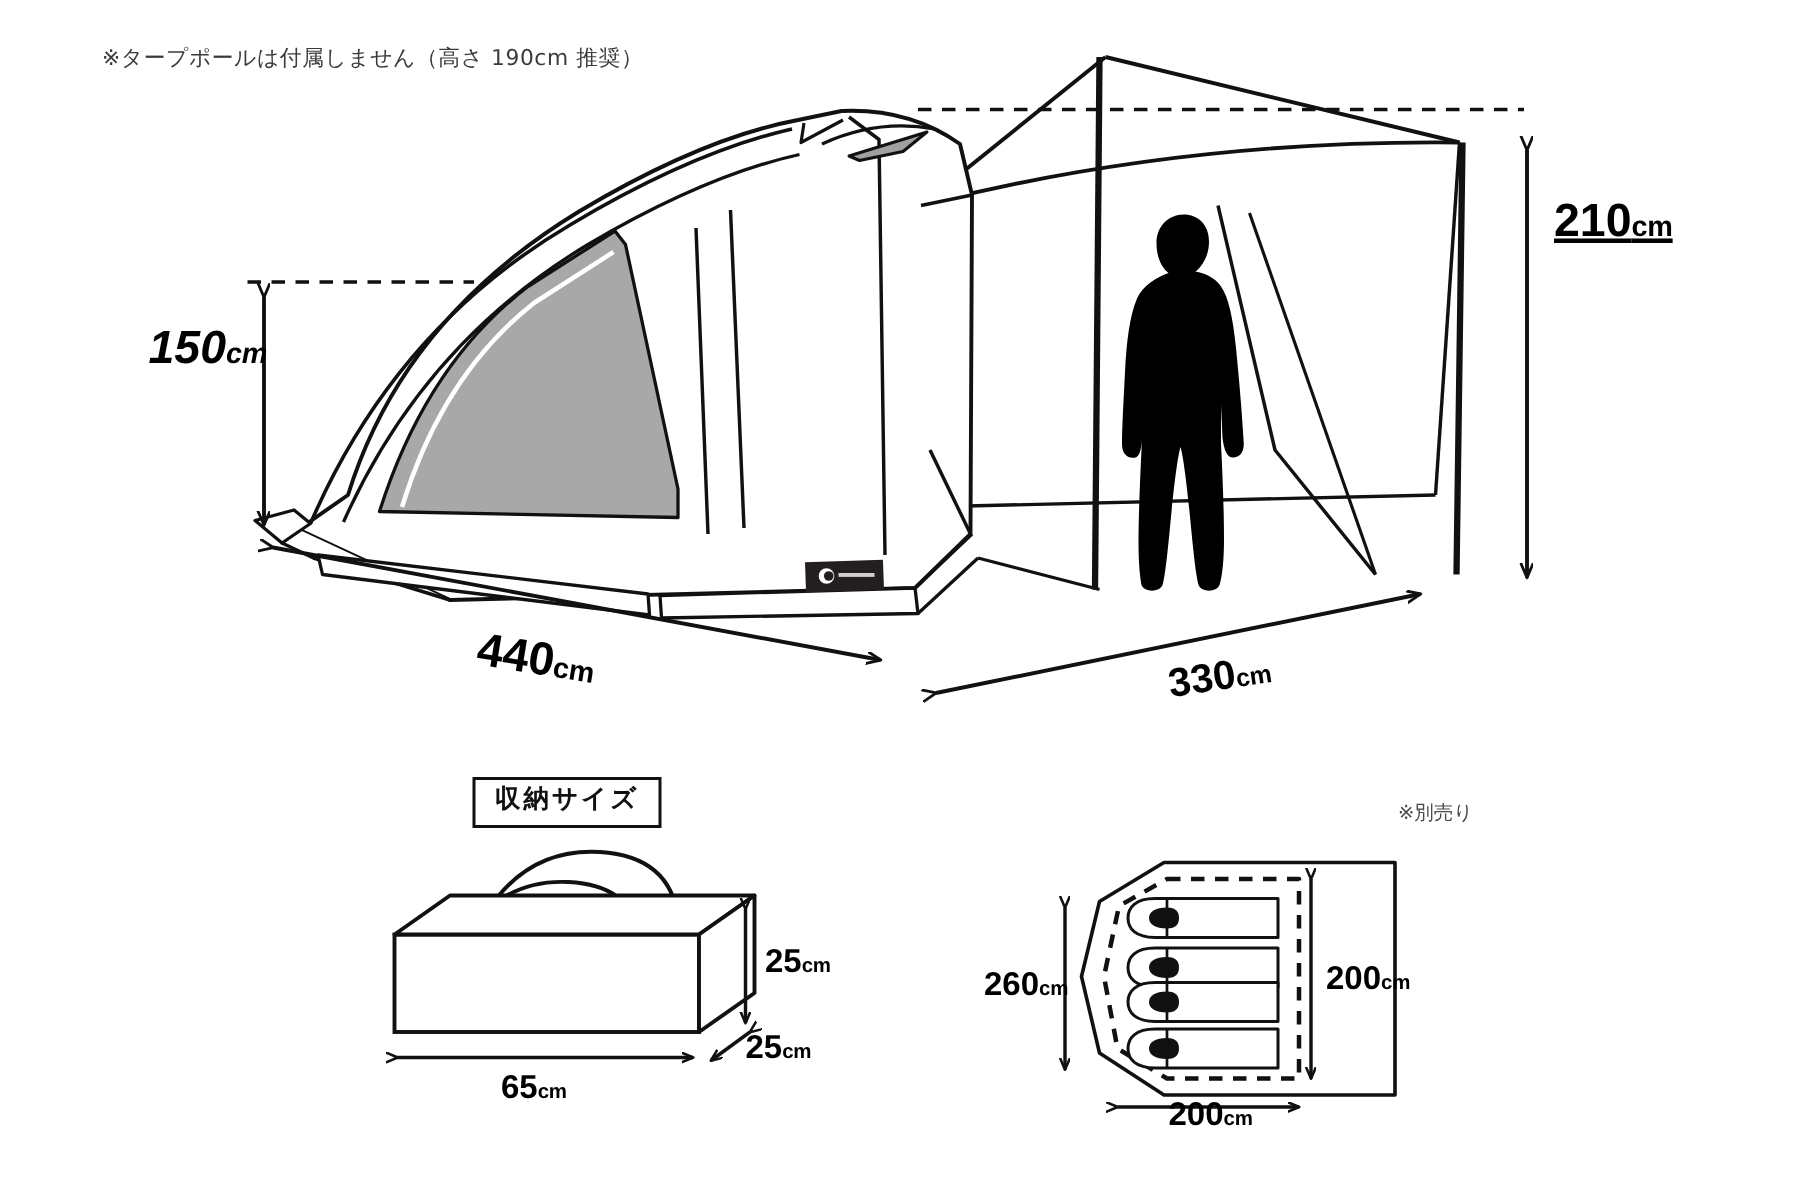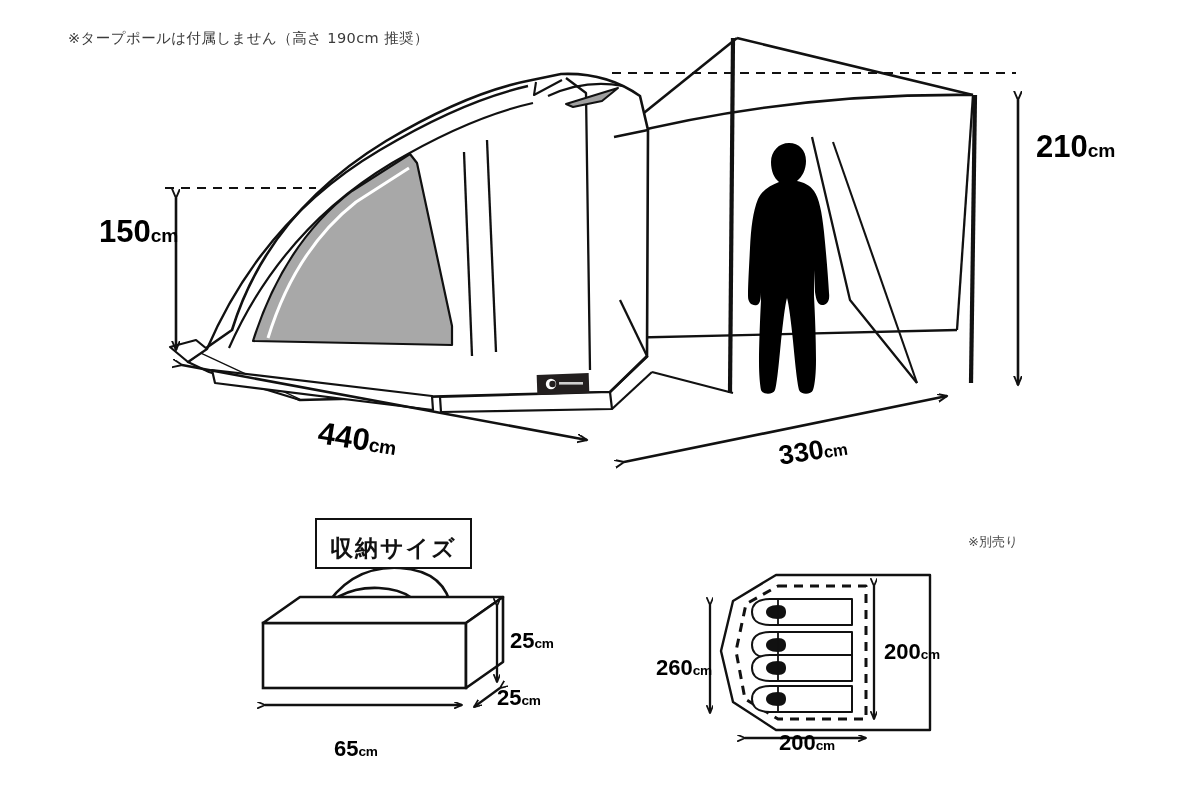--- a/index.html
+++ b/index.html
@@ -52,23 +52,23 @@
     letter-spacing: -0.2px;
   }
   .big   { font-size: 31px; }
   .mid   { font-size: 27px; }
   .small { font-size: 22px; }
 
   .section-title {
     position: absolute;
     border: 2.5px solid #111;
     background: #fff;
-    font-size: 23px;
+    font-size: 17px;
     font-weight: bold;
-    padding: 16px 13px 7px 13px;
+    padding: 5px 13px 7px 13px;
     letter-spacing: 2px;
     color: #111;
     white-space: nowrap;
     font-family: "DejaVu Sans", "Liberation Sans", sans-serif;
     line-height: 1.05;
   }
   .side-note {
     position: absolute;
     font-size: 13px;
     color: #4a4a4a;
@@ -279,25 +279,25 @@
       </g>
 
       <line x1="710" y1="605" x2="710" y2="713" stroke="#111" stroke-width="2.3" marker-start="url(#ahs)" marker-end="url(#ahs)"></line>
 
       <line x1="874" y1="586" x2="874" y2="719" stroke="#111" stroke-width="2.3" marker-start="url(#ahs)" marker-end="url(#ahs)"></line>
 
       <line x1="745" y1="738" x2="866" y2="738" stroke="#111" stroke-width="2.3" marker-start="url(#ahs)" marker-end="url(#ahs)"></line>
     </g>
   </svg>
 
-  <div class="dim-label big" style="left:99px; top:216px;">
+  <div class="dim-label big" style="left:99px; top:216px;font-style:italic;">
     <span class="num">150</span><span class="unit">cm</span>
   </div>
 
-  <div class="dim-label big" style="left:1036px; top:131px;">
+  <div class="dim-label big" style="left:1036px; top:131px;text-decoration:underline;">
     <span class="num">210</span><span class="unit">cm</span>
   </div>
 
   <div class="dim-label big rot-440" style="left:321px; top:417px;">
     <span class="num">440</span><span class="unit">cm</span>
   </div>
 
   <div class="dim-label mid rot-330" style="left:777px; top:443px;">
     <span class="num">330</span><span class="unit">cm</span>
   </div>
@@ -305,27 +305,27 @@
   <div class="section-title" style="left:315px; top:518px;">収納サイズ</div>
 
   <div class="dim-label small" style="left:510px; top:630px;">
     <span class="num">25</span><span class="unit">cm</span>
   </div>
 
   <div class="dim-label small" style="left:497px; top:687px;">
     <span class="num">25</span><span class="unit">cm</span>
   </div>
 
-  <div class="dim-label small" style="left:334px; top:714px;margin-top:24px;">
+  <div class="dim-label small" style="left:334px; top:714px;">
     <span class="num">65</span><span class="unit">cm</span>
   </div>
 
-  <div class="side-note" style="left:932px; top:533px;margin-left:36px;">※別売り</div>
-
-  <div class="dim-label small" style="left:656px; top:645px;margin-top:12px;">
+  <div class="side-note" style="left:932px; top:533px;">※別売り</div>
+
+  <div class="dim-label small" style="left:656px; top:645px;">
     <span class="num">260</span><span class="unit">cm</span>
   </div>
 
   <div class="dim-label small" style="left:884px; top:641px;">
     <span class="num">200</span><span class="unit">cm</span>
   </div>
 
   <div class="dim-label small" style="left:779px; top:732px;">
     <span class="num">200</span><span class="unit">cm</span>
   </div>

